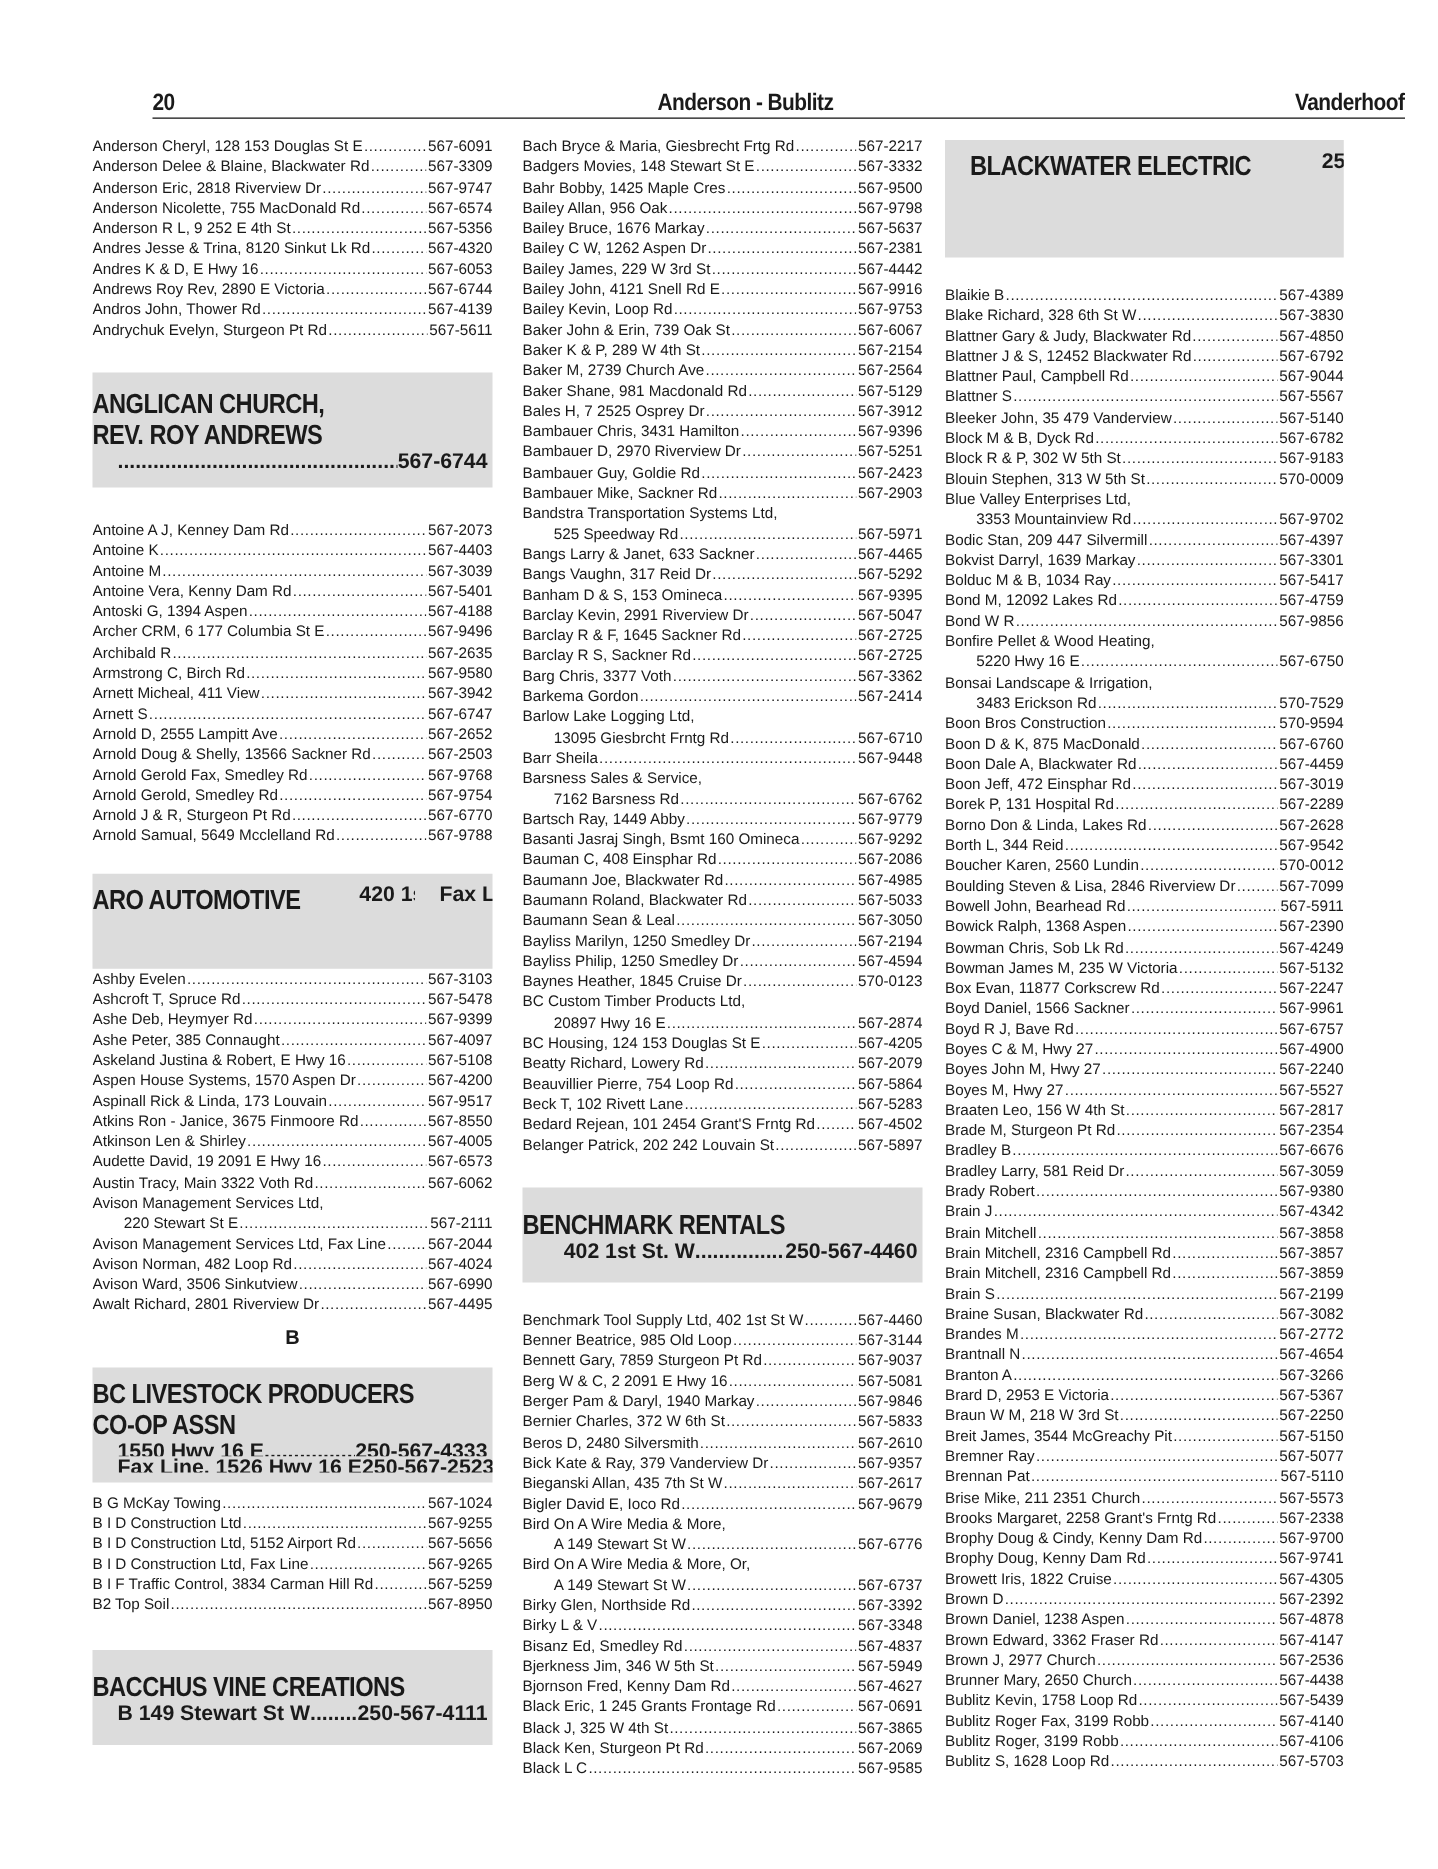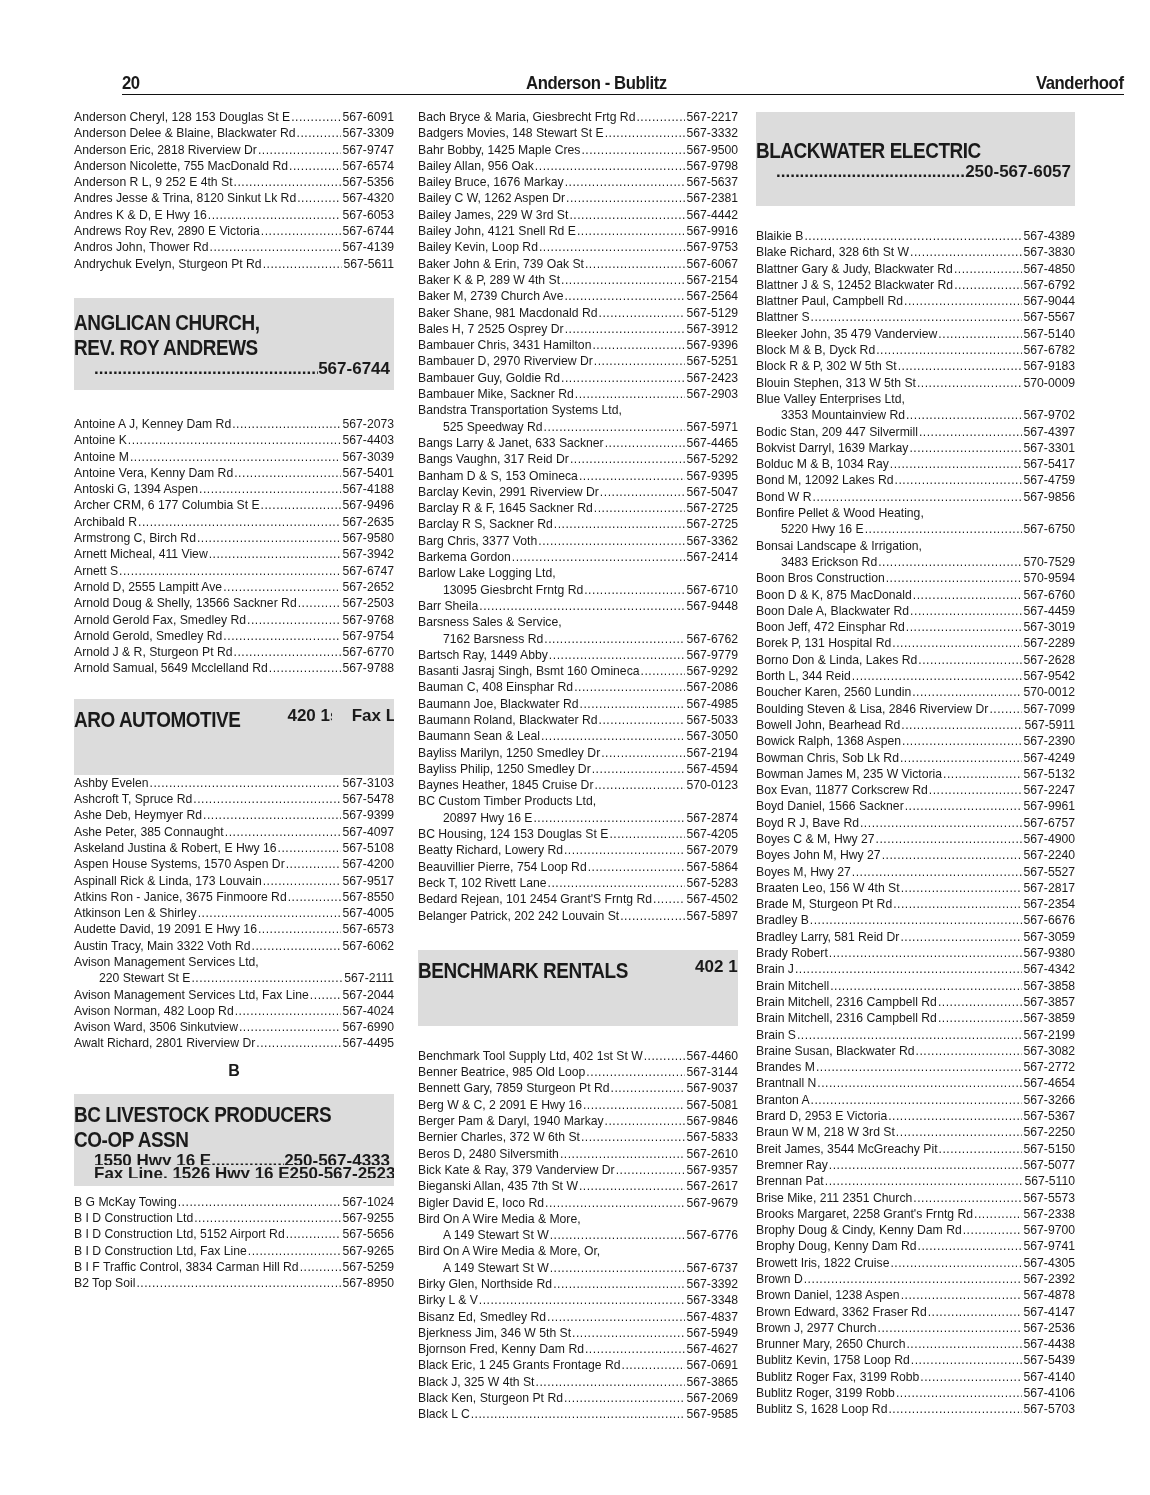--- a/index.html
+++ b/index.html
@@ -327,20 +327,28 @@
         <span class="name">B I F Traffic Control, 3834 Carman Hill Rd</span>
         <span class="dots"></span>
         <span class="phone">567-5259</span>
       </div>
       <div class="entry">
         <span class="name">B2 Top Soil</span>
         <span class="dots"></span>
         <span class="phone">567-8950</span>
       </div>
     </div>
+    <div class="ad" style="height: 76px; box-sizing: border-box; display: flex; flex-direction: column; justify-content: center; margin-top: 28px;">
+      <div class="title">BACCHUS VINE CREATIONS</div>
+      <div class="aline" style="padding-left: 20px;">
+        <span>B 149 Stewart St W</span>
+        <span class="dots"></span>
+        <span>250-567-4111</span>
+      </div>
+    </div>
   </div>
 <div class="col col2">
     <div>
       <div class="entry">
         <span class="name">Bach Bryce &amp; Maria, Giesbrecht Frtg Rd</span>
         <span class="dots"></span>
         <span class="phone">567-2217</span>
       </div>
       <div class="entry">
         <span class="name">Badgers Movies, 148 Stewart St E</span>
@@ -581,21 +589,21 @@
         <span class="name">Bedard Rejean, 101 2454 Grant'S Frntg Rd</span>
         <span class="dots"></span>
         <span class="phone">567-4502</span>
       </div>
       <div class="entry">
         <span class="name">Belanger Patrick, 202 242 Louvain St</span>
         <span class="dots"></span>
         <span class="phone">567-5897</span>
       </div>
     </div>
-    <div class="ad" style="height: 76px; box-sizing: border-box; display: flex; flex-direction: row; justify-content: center; margin-top: 26px;">
+    <div class="ad" style="height: 76px; box-sizing: border-box; display: flex; flex-direction: column; justify-content: center; margin-top: 26px;">
       <div class="title">BENCHMARK RENTALS</div>
       <div class="aline" style="padding-left: 33px;">
         <span>402 1st St. W</span>
         <span class="dots"></span>
         <span>250-567-4460</span>
       </div>
     </div>
     <div style="margin-top: 22px;">
       <div class="entry">
         <span class="name">Benchmark Tool Supply Ltd, 402 1st St W</span>
@@ -708,21 +716,21 @@
         <span class="phone">567-2069</span>
       </div>
       <div class="entry">
         <span class="name">Black L C</span>
         <span class="dots"></span>
         <span class="phone">567-9585</span>
       </div>
     </div>
   </div>
 <div class="col col3">
-    <div class="ad" style="height: 94px; box-sizing: border-box; display: flex; flex-direction: column; justify-content: center; margin-top: 3px;">
+    <div class="ad" style="height: 94px; box-sizing: border-box; display: flex; flex-direction: row; justify-content: center; margin-top: 3px; padding-left: 20px;">
       <div class="title">BLACKWATER ELECTRIC</div>
       <div class="aline" style="padding-left: 20px;">
         <span></span>
         <span class="dots"></span>
         <span>250-567-6057</span>
       </div>
     </div>
     <div style="margin-top: 22px;">
       <div class="entry">
         <span class="name">Blaikie B</span>

